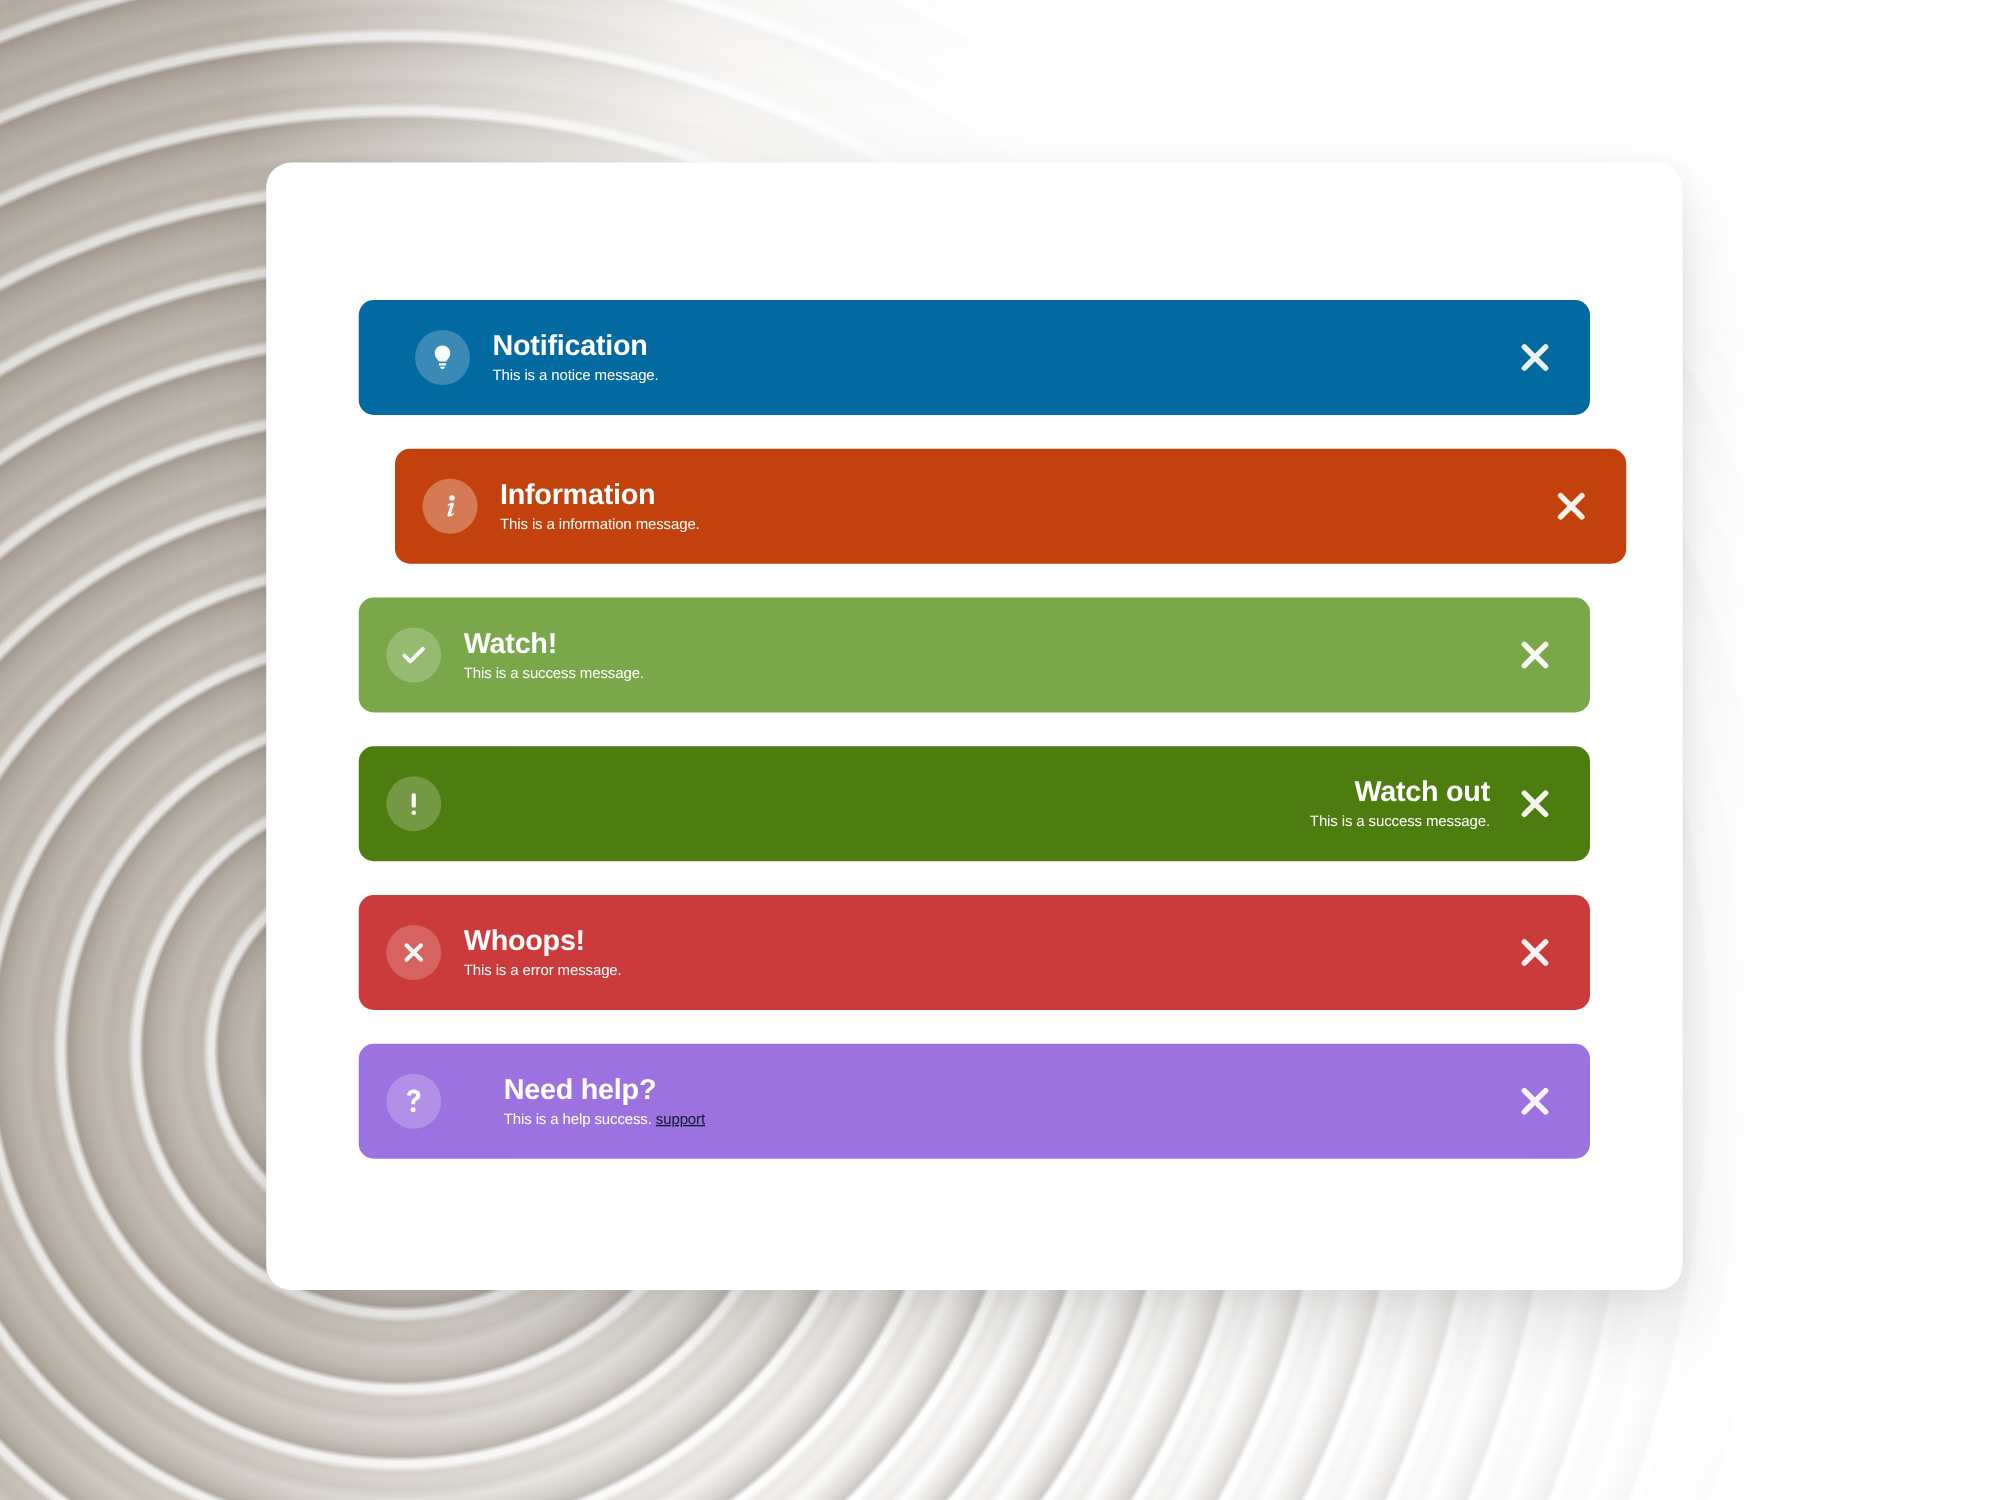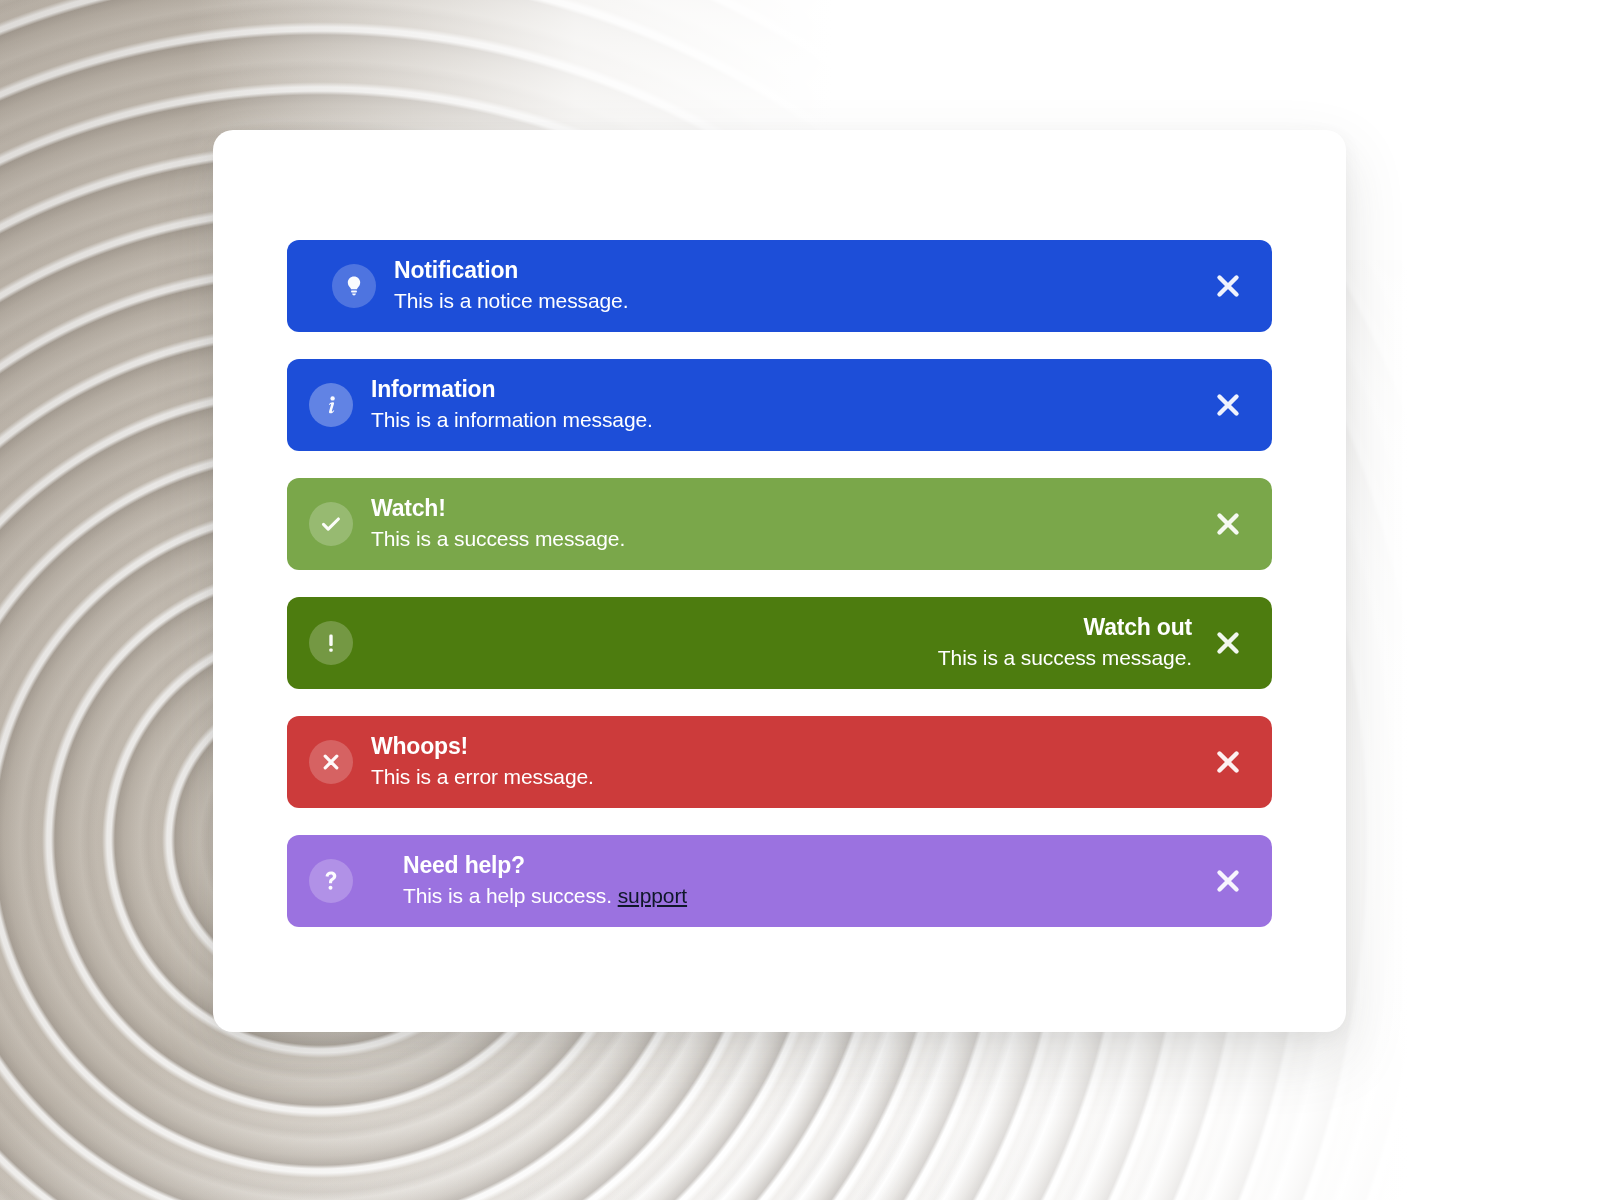--- a/index.html
+++ b/index.html
@@ -173,21 +173,21 @@
   .alert-title {
     color: #ffffff;
     font-size: 23px;
     font-weight: bold;
     line-height: 1.18;
     letter-spacing: -0.2px;
   }
 
   .alert-text {
     color: #ffffff;
-    font-size: 21px;
+    font-size: 12px;
     font-weight: normal;
     line-height: 1.3;
     margin-top: 3px;
     letter-spacing: -0.1px;
   }
 
   .alert-link {
     color: #0f172a;
     text-decoration: underline;
     cursor: pointer;
@@ -218,41 +218,41 @@
     <div class="bg-base"></div>
     <div class="bg-ribs"></div>
     <div class="bg-ribs2"></div>
     <div class="bg-shade"></div>
     <div class="bg-fade"></div>
     <div class="bg-fade-top"></div>
   </div>
 
   <div class="panel">
     <div class="alerts" id="alerts-list">
-        <div class="alert" style="background: #1d4ed8; padding-left: 45px;">
+        <div class="alert" style="background: #0369a1; padding-left: 45px;">
           <div class="alert-icon" style="background: rgba(255, 255, 255, 0.22);">
             <svg width="24" height="24" viewBox="0 0 24 24" aria-hidden="true">
               <path fill="rgba(255,255,255,0.97)" d="M12 2.4c-3.5 0-6.2 2.7-6.2 6.1 0 2.3 1.2 3.8 2.2 5 .5.6.9 1.1 1 1.7h6c.1-.6.5-1.1 1-1.7 1-1.2 2.2-2.7 2.2-5 0-3.4-2.7-6.1-6.2-6.1z"></path>
               <rect x="9.1" y="16.5" width="5.8" height="1.9" rx="0.7" fill="rgba(255,255,255,0.97)"></rect>
               <path fill="rgba(255,255,255,0.97)" d="M10.1 19.4h3.8c-.2 1.2-.9 2-1.9 2s-1.7-.8-1.9-2z"></path>
             </svg>
           </div>
           <div class="alert-body">
             <div class="alert-title">Notification</div>
             <div class="alert-text"><span>This is a notice message.</span></div>
           </div>
           <button class="alert-close">
             <span>
               <svg width="30" height="30" viewBox="0 0 30 30" aria-hidden="true">
                 <path d="M6.5 6.5l17 17M23.5 6.5l-17 17" fill="none" stroke="rgba(255,255,255,0.93)" stroke-width="4.4" stroke-linecap="round"></path>
               </svg>
             </span>
           </button>
         </div>
-        <div class="alert" style="background: #1d4ed8;">
+        <div class="alert" style="background: #c2410c; margin-left: 29px;">
           <div class="alert-icon" style="background: rgba(255, 255, 255, 0.3);">
             <svg width="24" height="24" viewBox="0 0 24 24" aria-hidden="true">
               <circle cx="13.6" cy="5.4" r="2.2" fill="rgba(255,255,255,0.97)"></circle>
               <path fill="rgba(255,255,255,0.97)" d="M13.9 9.2c.9 0 1.4.6 1.1 1.6l-2.1 7c-.1.4 0 .6.3.6.4 0 .9-.4 1.4-1.2l.7.5c-1 1.7-2.3 2.6-3.8 2.6-1.2 0-1.8-.7-1.4-2.1l2-6.6c.1-.4 0-.6-.3-.6-.3 0-.7.3-1.2 1l-.7-.5c1-1.6 2.3-2.3 3.6-2.3h.4z"></path>
             </svg>
           </div>
           <div class="alert-body">
             <div class="alert-title">Information</div>
             <div class="alert-text"><span>This is a information message.</span></div>
           </div>

